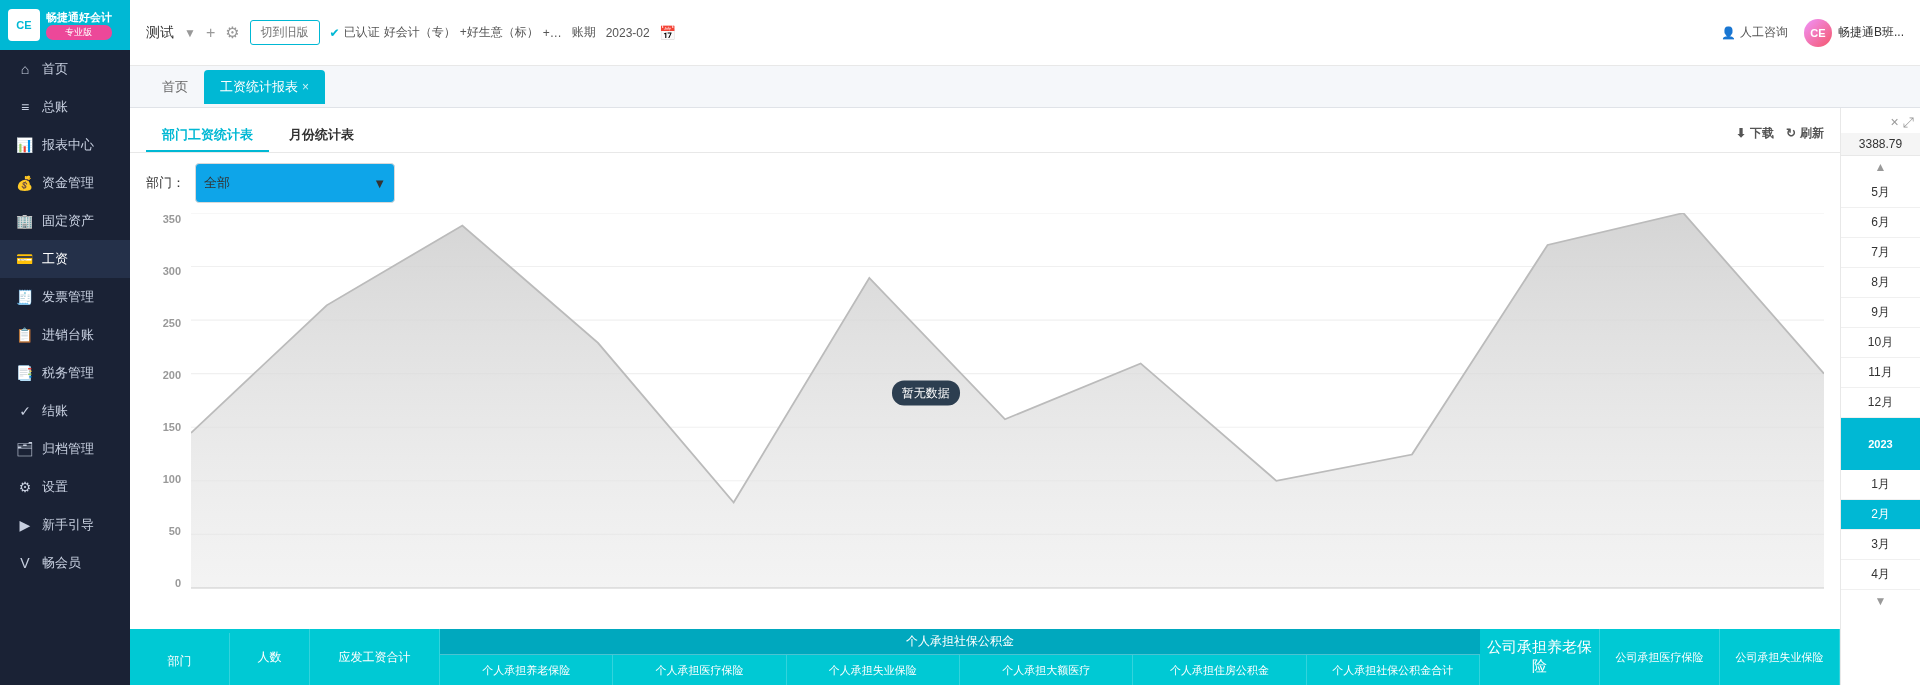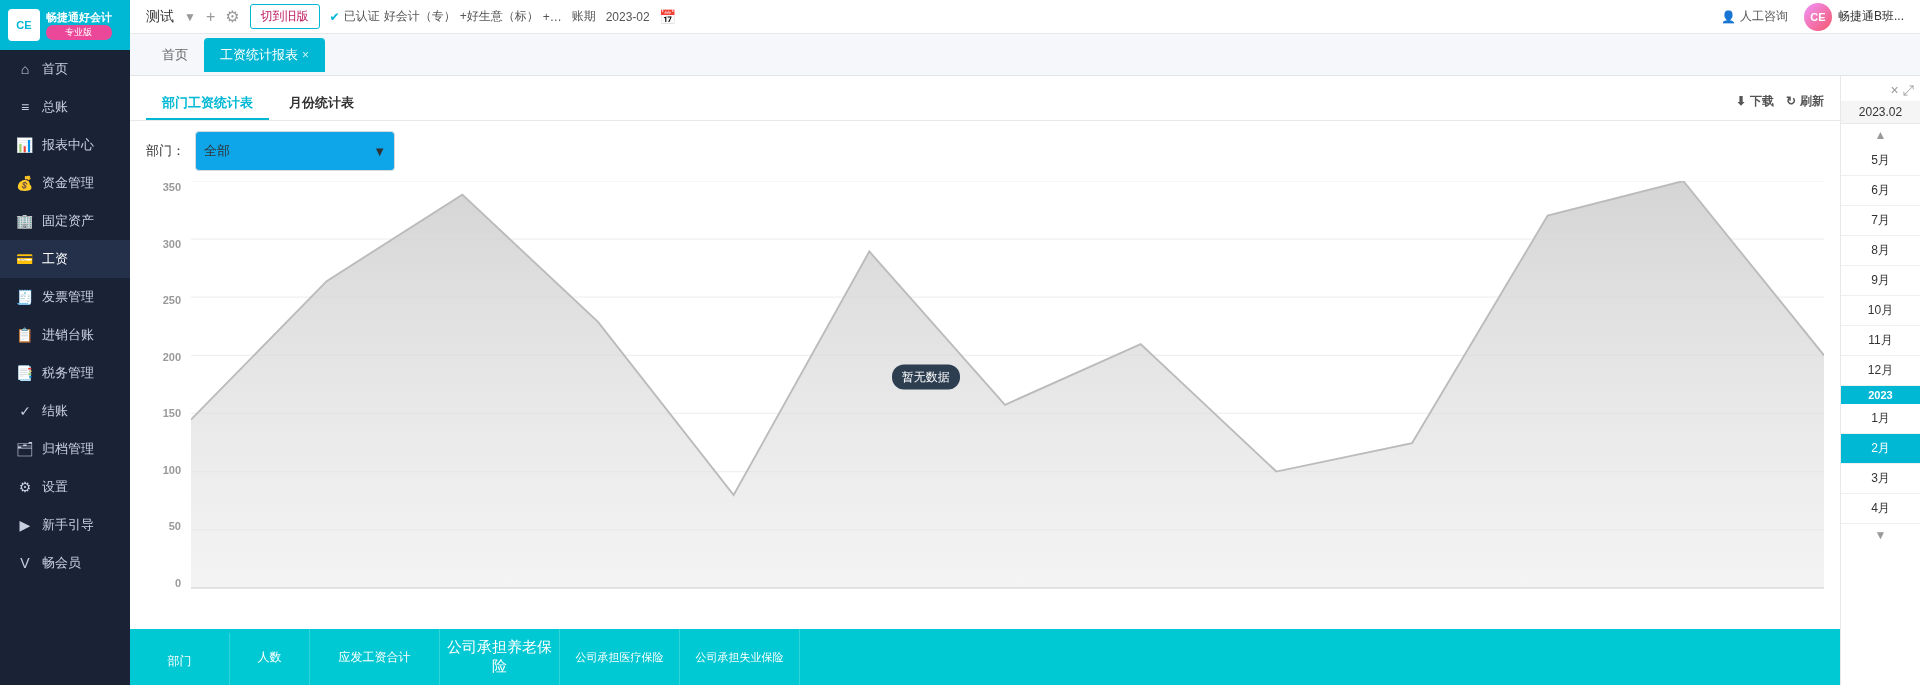--- a/index.html
+++ b/index.html
@@ -39,35 +39,35 @@
       transition: background 0.2s;
     }
     .sidebar-item.active { background: #243049; color: white; }
     .sidebar-item-icon { font-size: 14px; width: 18px; text-align: center; }
 
     
     .main { flex: 1; display: flex; flex-direction: column; height: 685px; overflow: hidden; }
 
     
     .topbar {
-      height: 34px;
+      height: 66px;
       background: #ffffff;
       border-bottom: 1px solid #e8e8e8;
       display: flex;
       align-items: center;
       padding: 0 16px;
       gap: 10px;
       flex-shrink: 0;
     }
     .topbar-company { font-size: 14px; color: #333; font-weight: 500; }
     .topbar-dropdown { color: #999; font-size: 12px; cursor: pointer; }
     .topbar-add { color: #999; font-size: 16px; cursor: pointer; }
     .topbar-settings { color: #999; font-size: 16px; cursor: pointer; }
     .topbar-switch-btn {
-      border: 1px solid #00b8d4; color: #be185d; background: white;
+      border: 1px solid #00b8d4; color: #737373; background: white;
       padding: 3px 10px; border-radius: 3px; cursor: pointer; font-size: 12px;
     }
     .topbar-badge { display: flex; align-items: center; gap: 4px; font-size: 12px; color: #555; }
     .topbar-spacer { flex: 1; }
     .topbar-actions { display: flex; align-items: center; gap: 16px; }
     .topbar-help { display: flex; align-items: center; gap: 4px; color: #555; cursor: pointer; font-size: 12px; }
     .topbar-user { display: flex; align-items: center; gap: 6px; cursor: pointer; }
     .topbar-user-avatar {
       width: 28px; height: 28px; border-radius: 50%;
       background: linear-gradient(135deg, #f093fb, #f5576c);
@@ -277,21 +277,21 @@
       border-bottom: 1px solid #f0f0f0;
     }
     .month-item.active {
       background: #00b8d4;
       color: white;
     }
     .year-badge {
       background: #00b8d4;
       color: white;
       text-align: center;
-      padding: 3px 4px;
+      padding: 20px 4px;
       font-size: 11px;
       font-weight: bold;
     }
 
     
     .chart-grid-line {
       stroke: #f0f0f0;
       stroke-width: 1;
     }
   </style>
@@ -513,33 +513,44 @@
             </div>
           </div>
         </div>
       </div>
 
       <div class="table-header">
         <div class="table-header-cell" style="width:100px;height:100%;margin-top:8px;">部门</div>
         <div class="table-header-cell" style="width:80px;height:100%;">人数</div>
         <div class="table-header-cell" style="width:130px;height:100%;">应发工资合计</div>
 
+        <div style="display:flex;flex-direction:column;flex:1;height:100%;">
+          <div style="background:#00a8be;color:white;font-size:12px;text-align:center;padding:4px;border-bottom:1px solid rgba(255,255,255,0.3);height:26px;display:flex;align-items:center;justify-content:center;">个人承担社保公积金</div>
+          <div style="display:flex;flex:1;">
+            <div class="table-header-cell" style="flex:1;font-size:11px;">个人承担养老保险</div>
+            <div class="table-header-cell" style="flex:1;font-size:11px;">个人承担医疗保险</div>
+            <div class="table-header-cell" style="flex:1;font-size:11px;">个人承担失业保险</div>
+            <div class="table-header-cell" style="flex:1;font-size:11px;">个人承担大额医疗</div>
+            <div class="table-header-cell" style="flex:1;font-size:11px;">个人承担住房公积金</div>
+            <div class="table-header-cell" style="flex:1;font-size:11px;">个人承担社保公积金合计</div>
+          </div>
+        </div>
         <div class="table-header-cell" style="width:120px;font-size:15px;height:100%;">公司承担养老保险</div>
         <div class="table-header-cell" style="width:120px;font-size:11px;height:100%;">公司承担医疗保险</div>
         <div class="table-header-cell" style="width:120px;font-size:11px;height:100%;">公司承担失业保险</div>
       </div>
 
     </div>
 
     <div class="right-panel">
       <div class="right-panel-close">
         <span class="right-panel-close-btn">×</span>
         <span class="right-panel-close-btn">⤢</span>
       </div>
-      <div class="right-panel-year">2023.02</div>
+      <div class="right-panel-year">3388.79</div>
       <div class="right-panel-nav">
         <span class="nav-arrow">▲</span>
       </div>
       <div class="month-item">5月</div>
       <div class="month-item">6月</div>
       <div class="month-item">7月</div>
       <div class="month-item">8月</div>
       <div class="month-item">9月</div>
       <div class="month-item">10月</div>
       <div class="month-item">11月</div>

